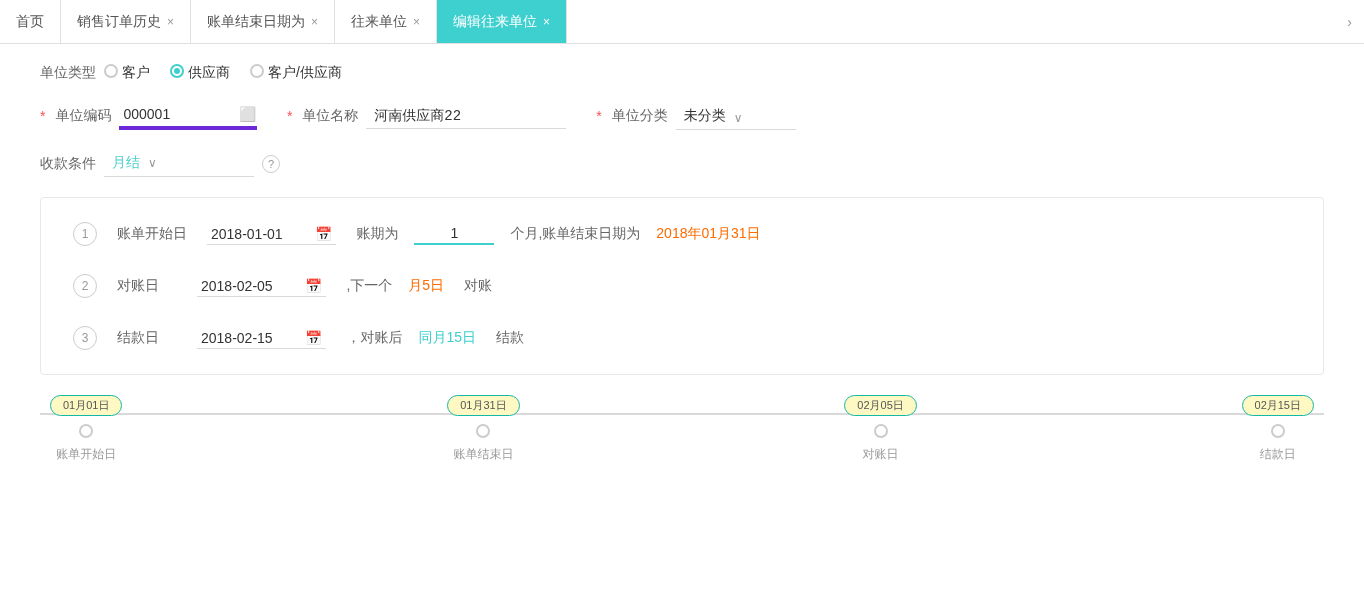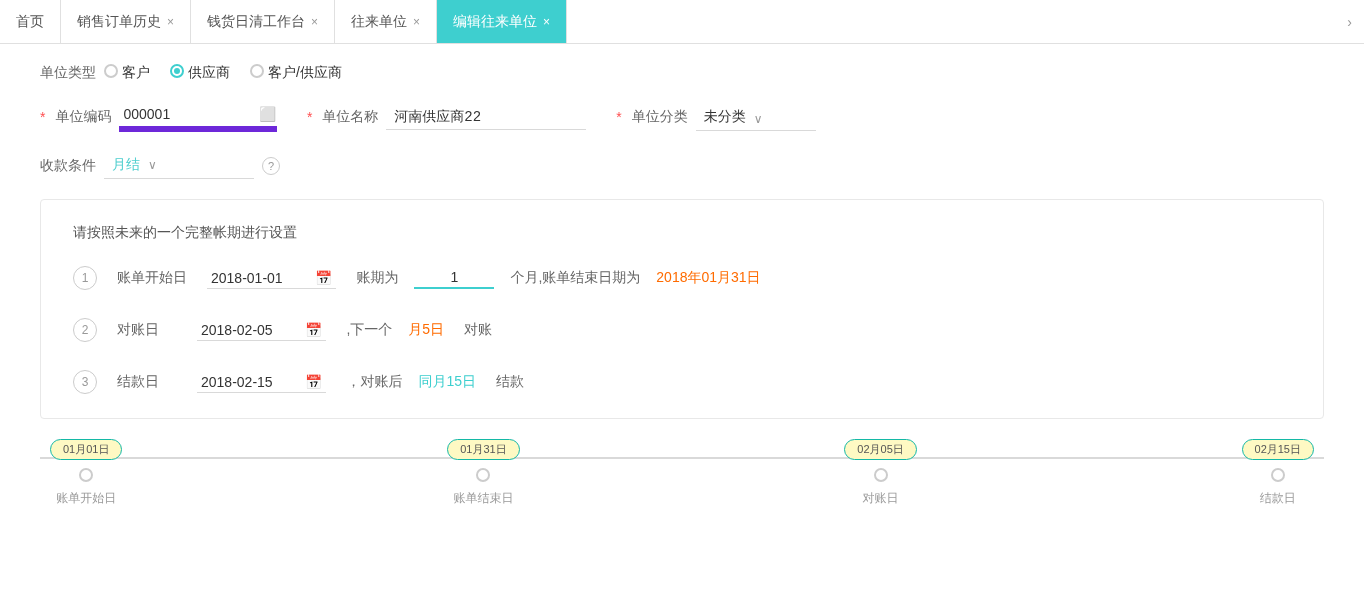--- a/index.html
+++ b/index.html
@@ -115,22 +115,22 @@
       font-size: 14px;
       color: #333;
       background: transparent;
     }
     .input-short { width: 120px; }
     .input-long { width: 200px; font-family: Liberation Mono, monospace; }
 
     .input-with-icon {
       display: flex;
       align-items: center;
-      border-bottom: 6px solid #6d28d9;
-      gap: 20px;
+      border-bottom: 4px solid #6d28d9;
+      gap: 0;
     }
     .input-with-icon input {
       border: none;
       outline: none;
       padding: 4px;
       font-size: 14px;
       color: #333;
       background: transparent;
     }
 
@@ -334,21 +334,21 @@
 
 <div class="tab-bar">
   <div class="tab">
     <span>首页</span>
   </div>
   <div class="tab">
     <span>销售订单历史</span>
     <span class="tab-close">×</span>
   </div>
   <div class="tab">
-    <span>钱货日清工作台</span>
+    <span>账单结束日期为</span>
     <span class="tab-close">×</span>
   </div>
   <div class="tab">
     <span>往来单位</span>
     <span class="tab-close">×</span>
   </div>
   <div class="tab active">
     <span>编辑往来单位</span>
     <span class="tab-close">×</span>
   </div>
@@ -408,21 +408,20 @@
       <span class="form-label">收款条件</span>
       <div class="select-field">
         <span class="select-value">月结</span>
         <span class="chevron-icon">∨</span>
       </div>
       <div class="help-icon">?</div>
     </div>
   </div>
 
   <div class="card-section">
-    <div class="section-title">请按照未来的一个完整帐期进行设置</div>
 
     <div class="step-row">
       <div class="step-number">1</div>
       <span class="step-label">账单开始日</span>
       <div class="date-input-wrapper">
         <input type="text" value="2018-01-01" style="">
         <span class="calendar-icon">📅</span>
       </div>
       <div class="step-desc">
         <span>账期为</span>

